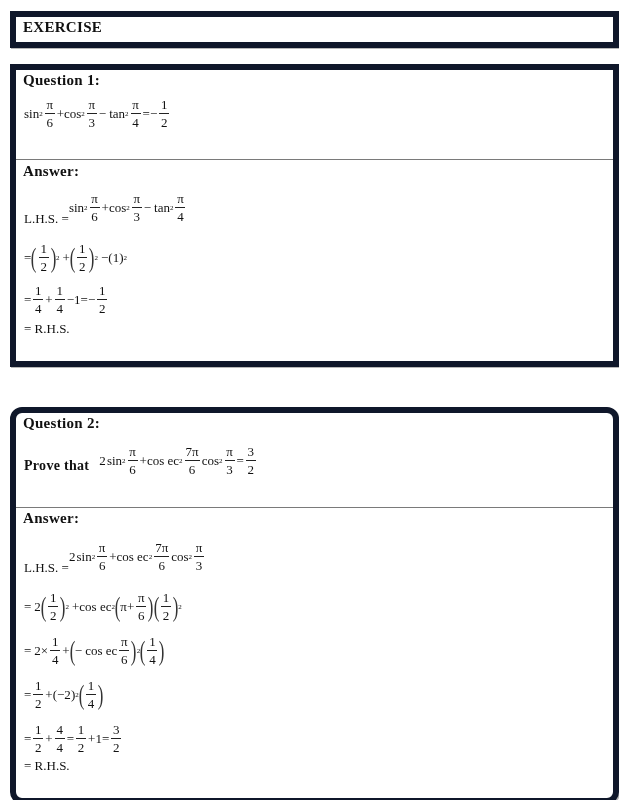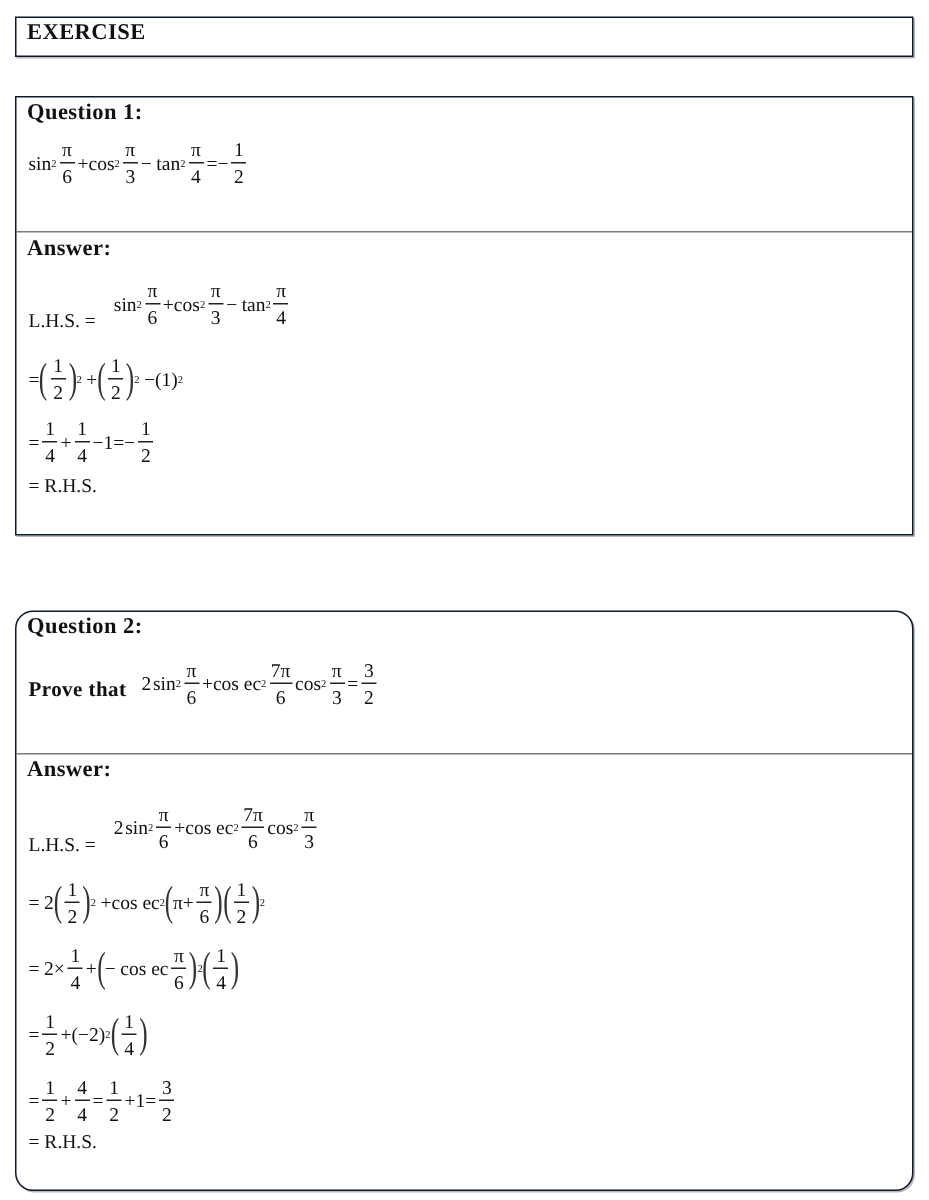--- a/index.html
+++ b/index.html
@@ -1,28 +1,28 @@
 <!DOCTYPE html>
 <html><head>
 <meta charset="utf-8">
 <style>
   html, body { margin: 0; padding: 0; background: #ffffff; }
   body { width: 619px; height: 800px; position: relative; overflow: hidden;
          font-family: "Liberation Serif", "DejaVu Serif", serif; color: #111; }
-  .box { position: absolute; left: 10px; width: 597px; border: 1px solid #0f172a;
+  .box { position: absolute; left: 10px; width: 597px; border: 6px solid #0f172a;
          box-shadow: 1px 1px 0 #b8b8b8; background: #fff; }
   .heading { font-weight: bold; font-size: 15px; letter-spacing: 0.3px; position: absolute; left: 7px; }
   .divider { position: absolute; left: 0; right: 0; height: 0; border-top: 1px solid #7a7a7a; }
   .mline { position: absolute; left: 8px; font-size: 13px; white-space: nowrap; line-height: 1; display: flex; align-items: center; }
   .frac { display: inline-flex; flex-direction: column; align-items: center; vertical-align: middle; margin: 0 2px; font-size: 13px; line-height: 1; }
   .frac .num { padding: 0 1px 2px 1px; border-bottom: 1px solid #222; min-width: 8px; text-align: center; }
   .frac .den { padding: 2px 1px 0 1px; text-align: center; }
   sup { font-size: 7px; vertical-align: 8px; line-height: 0; }
   .paren { font-size: 28px; font-weight: 100; transform: scaleX(0.6); display: inline-block; line-height: 1; margin: 0 -2px; color: #333; }
-  .lbl { font-size: 13px; margin-right: 12px; }
+  .lbl { font-size: 13px; margin-right: 0; }
   .boldlbl { font-weight: bold; font-size: 14px; margin-right: 10px; letter-spacing: 0.3px; }
   .gap { display: inline-block; width: 3px; }
 </style>
 </head>
 <body>
 
 <div class="box" style="top:11px;height:25px;">
   <span class="heading" style="top:2px;">EXERCISE</span>
 </div>
 

